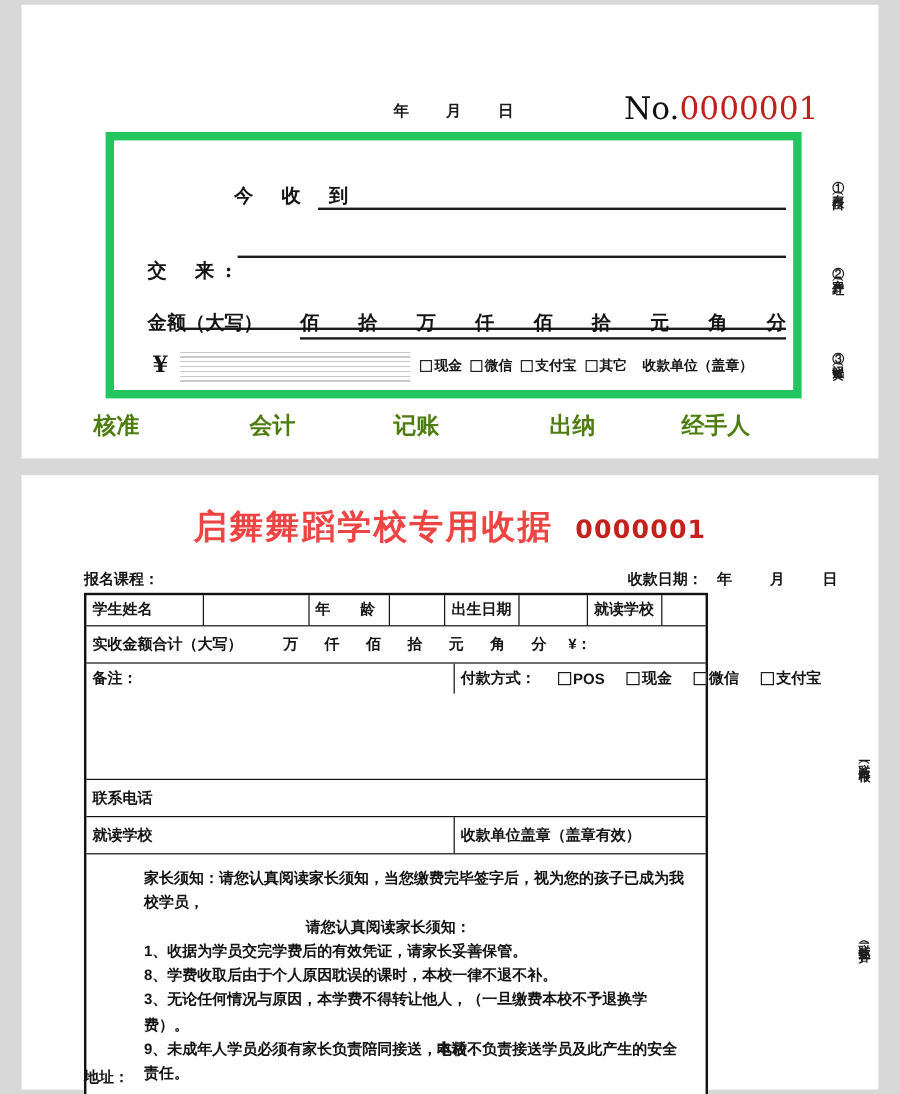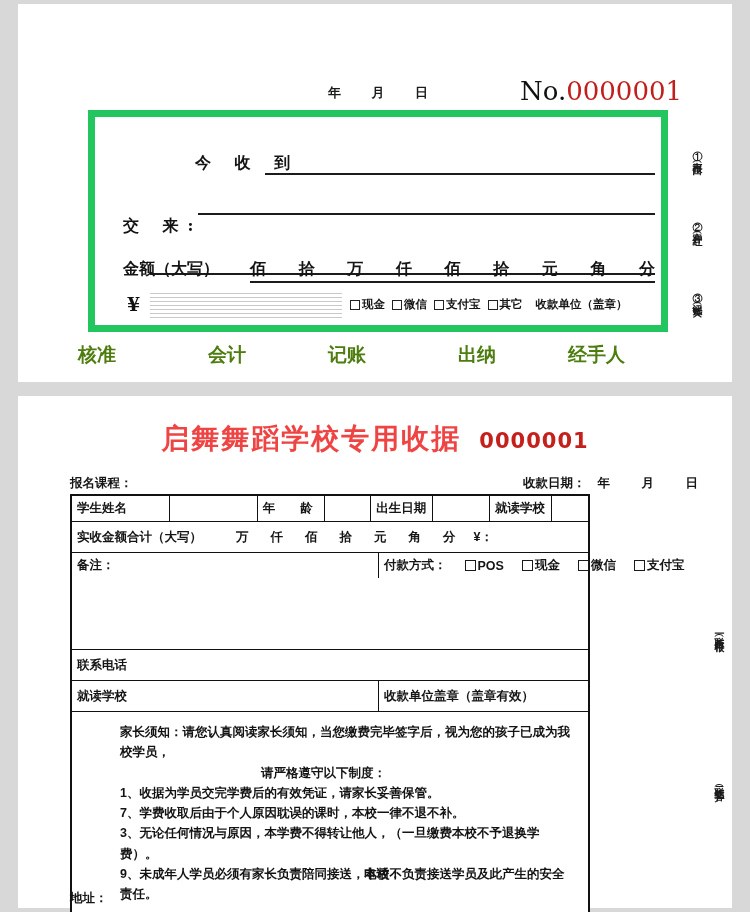--- a/index.html
+++ b/index.html
@@ -271,23 +271,23 @@
 
       <div class="row r-sign">
         <div class="cell" style="width:59.5%">就读学校</div>
         <div class="cell" style="width:40.5%">收款单位盖章（盖章有效）</div>
       </div>
 
       <div class="row">
         <div class="cell" style="width:100%;display:block;padding-left:40px;">
           <div class="notice">
             <span class="hdr">家长须知：</span><span class="hdr">请您认真阅读家长须知，当您缴费完毕签字后，视为您的孩子已成为我校学员，</span>
-            <span class="hdr2">请严格遵守以下制度：</span>
+            <span class="hdr2">请您认真阅读家长须知：</span>
             <div class="li">1、收据为学员交完学费后的有效凭证，请家长妥善保管。</div>
-            <div class="li">7、学费收取后由于个人原因耽误的课时，本校一律不退不补。</div>
+            <div class="li">8、学费收取后由于个人原因耽误的课时，本校一律不退不补。</div>
             <div class="li">3、无论任何情况与原因，本学费不得转让他人，（一旦缴费本校不予退换学费）。</div>
             <div class="li">9、未成年人学员必须有家长负责陪同接送，本校不负责接送学员及此产生的安全责任。</div>
           </div>
         </div>
       </div>
 
     </div>
 
     <div class="b-side">
       <span class="vtxt">一联（白）存根</span>

